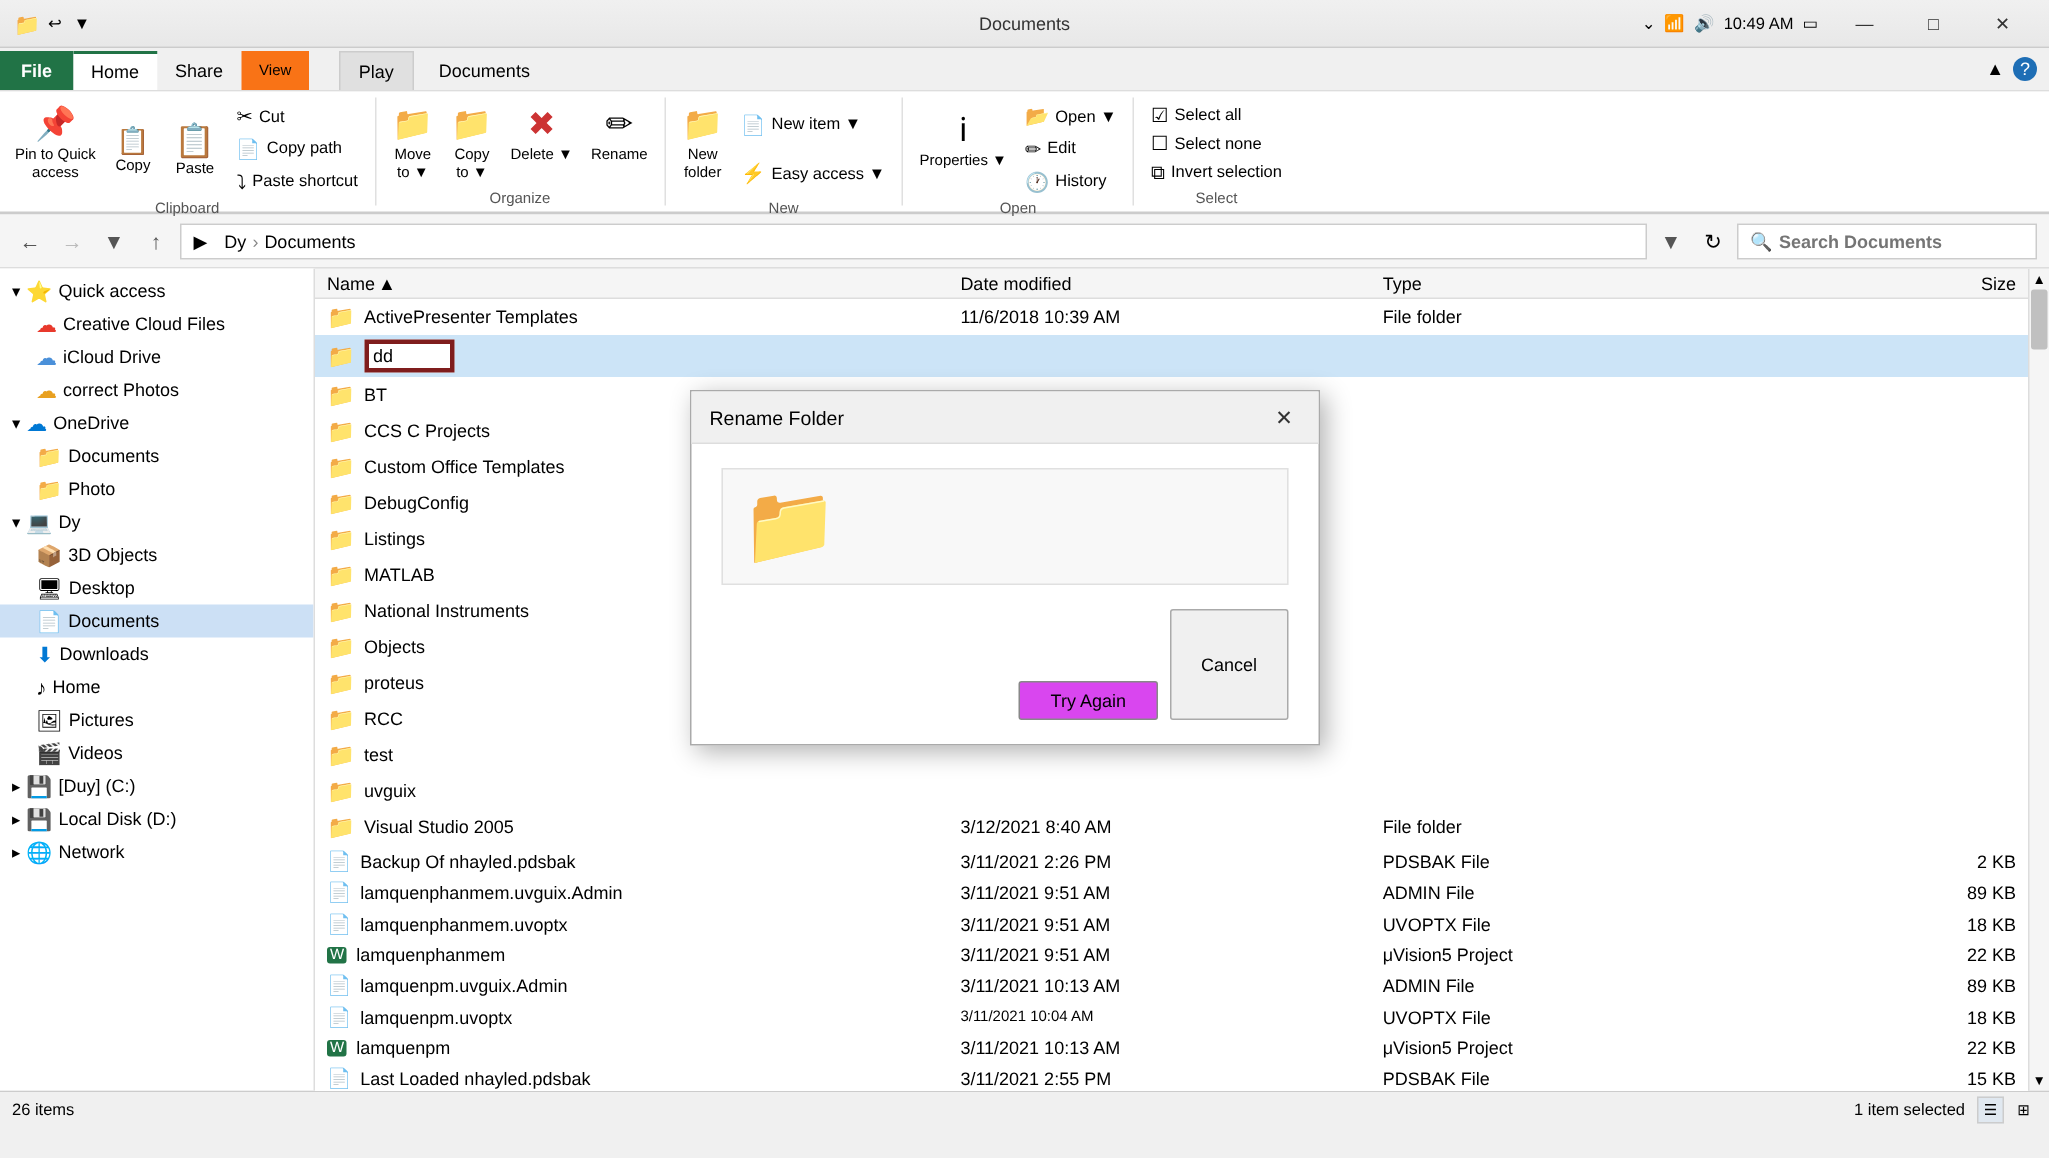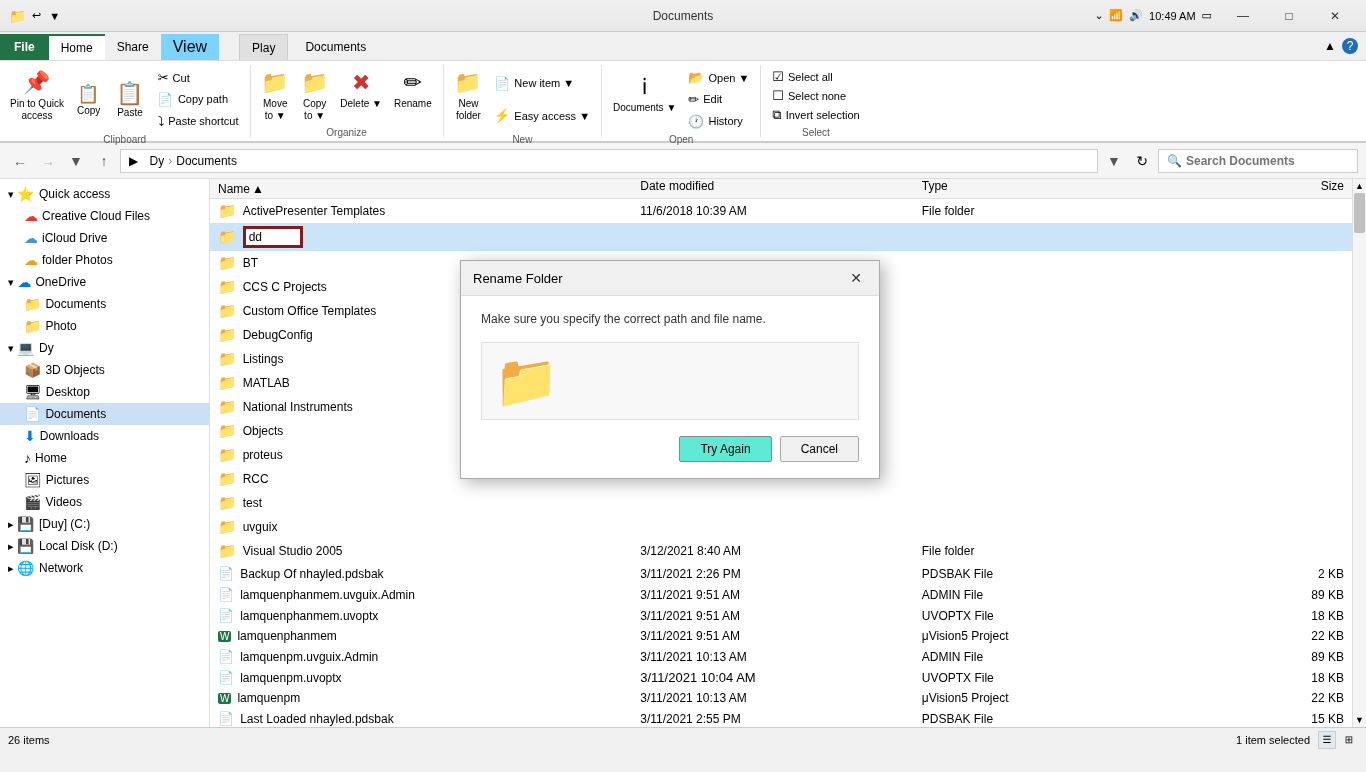--- a/index.html
+++ b/index.html
@@ -62,21 +62,21 @@
     .modal { background: white; border: 1px solid #aaa; box-shadow: 4px 4px 16px rgba(0,0,0,0.3); width: 420px; pointer-events: all; }
     .modal-title-bar { background: #f0f0f0; padding: 6px 12px; display: flex; align-items: center; justify-content: space-between; border-bottom: 1px solid #ddd; }
     .modal-title { font-size: 13px; font-weight: normal; }
     .modal-close-btn { width: 22px; height: 22px; display: flex; align-items: center; justify-content: center; cursor: pointer; font-size: 14px; color: #333; border: 1px solid transparent; }
     .modal-body { padding: 16px 20px; }
     .modal-error-title { font-size: 13px; margin-bottom: 8px; }
     .modal-error-desc { font-size: 12px; color: #333; margin-bottom: 16px; }
     .modal-info { display: flex; align-items: center; gap: 16px; background: #f8f8f8; padding: 12px; border: 1px solid #e0e0e0; margin-bottom: 16px; }
     .modal-buttons { display: flex; justify-content: flex-end; gap: 8px; }
     .modal-btn { padding: 5px 20px; font-size: 12px; cursor: pointer; border: 1px solid #aaa; background: #f0f0f0; border-radius: 2px; }
-    .modal-btn.primary { background: #5eead4; border-color: #888; font-weight: normal; }
+    .modal-btn.primary { background: #d946ef; border-color: #888; font-weight: normal; margin-top: 48px; }
 
     
     .rename-input { border: 3px solid #7f1d1d; outline: none; font-size: 12px; padding: 1px 3px; }
 
     
     .tray { display: flex; align-items: center; gap: 6px; font-size: 11px; }
   </style>
 </head>
 <body>
 
@@ -103,21 +103,21 @@
       <div class="window-btn close">✕</div>
     </div>
   </div>
 </div>
 
 <div style="display:flex; background:#f0f0f0; border-bottom:1px solid #ddd;">
   <div style="display:flex; align-items:flex-end;">
     <div style="background:#217346; color:white; padding:4px 14px; font-size:12px; font-weight:bold; height:26px; display:flex; align-items:center;">File</div>
     <div style="background:white; padding:4px 12px; font-size:12px; height:26px; display:flex; align-items:center; border-top:2px solid #217346; margin-top:2px;">Home</div>
     <div style="background:#f0f0f0; padding:4px 12px; font-size:12px; height:26px; display:flex; align-items:center;">Share</div>
-    <div style="background:#7dd3fc; padding:4px 12px; font-size:16px; height:26px; display:flex; align-items:center;">View</div>
+    <div style="background:#f97316; padding:4px 12px; font-size:10px; height:26px; display:flex; align-items:center;">View</div>
     <div style="background:#e0e0e0; padding:4px 12px; font-size:12px; height:26px; display:flex; align-items:center; margin-left:20px; border:1px solid #ccc; border-bottom:none;">Play</div>
     <div style="background:#f0f0f0; padding:4px 12px; font-size:12px; height:26px; display:flex; align-items:center; border:1px solid transparent; margin-left:4px;">Documents</div>
   </div>
   <div style="flex:1;"></div>
   <div style="display:flex; align-items:center; padding:0 8px; gap:6px;">
     <span style="font-size:12px; cursor:pointer;">▲</span>
     <span style="font-size:12px; cursor:pointer; background:#1e6eb5; color:white; padding:0 4px; border-radius:50%; width:16px; height:16px; display:flex; align-items:center; justify-content:center;">?</span>
   </div>
 </div>
 
@@ -198,21 +198,21 @@
         </div>
       </div>
     </div>
     <div style="font-size:10px; color:#555; text-align:center; margin-top:2px;">New</div>
   </div>
 
   <div style="display:flex; flex-direction:column; padding:2px 6px; border-right:1px solid #e0e0e0;">
     <div style="display:flex; align-items:flex-start; gap:2px; flex:1;">
       <div style="display:flex; flex-direction:column; align-items:center; padding:3px 5px; cursor:pointer; font-size:10px; text-align:center;">
         <span style="font-size:22px;">ℹ</span>
-        <span style="font-size:10px; margin-top:2px;">Documents ▼</span>
+        <span style="font-size:10px; margin-top:2px;">Properties ▼</span>
       </div>
       <div style="display:flex; flex-direction:column; justify-content:space-around; height:65px;">
         <div style="display:flex; align-items:center; gap:4px; padding:2px 5px; cursor:pointer; font-size:11px;">
           <span style="font-size:13px;">📂</span>
             <span>Open ▼</span>
         </div>
         <div style="display:flex; align-items:center; gap:4px; padding:2px 5px; cursor:pointer; font-size:11px;">
           <span style="font-size:13px;">✏</span>
             <span>Edit</span>
         </div>
@@ -275,21 +275,21 @@
     <div class="nav-item nav-indent-1">
       <span style="font-size:14px; color:#e8392c;">☁</span>
       <span>Creative Cloud Files</span>
     </div>
     <div class="nav-item nav-indent-1">
       <span style="font-size:14px; color:#4a90d9;">☁</span>
       <span>iCloud Drive</span>
     </div>
     <div class="nav-item nav-indent-1">
       <span style="font-size:14px; color:#e8a020;">☁</span>
-      <span>folder Photos</span>
+      <span>correct Photos</span>
     </div>
     <div class="nav-item" style="padding-left:8px;">
       <span style="font-size:11px;">▾</span>
       <span style="font-size:14px; color:#0078d4;">☁</span>
       <span>OneDrive</span>
     </div>
     <div class="nav-item nav-indent-1">
       <span style="font-size:14px; color:#e8b84b;">📁</span>
       <span>Documents</span>
     </div>
@@ -342,21 +342,21 @@
     </div>
     <div class="nav-item" style="padding-left:8px;">
       <span style="font-size:11px;">▸</span>
       <span style="font-size:14px;">🌐</span>
       <span>Network</span>
     </div>
   </div>
 
   <div class="file-list">
 
-    <div style="display:flex; height:20px; background:#f5f5f5; border-bottom:1px solid #ddd; padding:0 8px;">
+    <div style="display:flex; align-items:center; height:20px; background:#f5f5f5; border-bottom:1px solid #ddd; padding:0 8px;">
       <div style="flex:3; min-width:200px; font-size:12px; cursor:pointer; display:flex; align-items:center; gap:2px;">
         Name <span>▲</span>
       </div>
       <div style="flex:2; min-width:140px; font-size:12px; cursor:pointer;">Date modified</div>
       <div style="flex:2; min-width:120px; font-size:12px; cursor:pointer;">Type</div>
       <div style="flex:1; min-width:60px; font-size:12px; cursor:pointer; text-align:right;">Size</div>
     </div>
 
     <div class="file-row">
       <div class="col-name" style="flex:3; min-width:200px; display:flex; align-items:center; gap:6px;">
@@ -538,21 +538,21 @@
         </div>
       <div style="flex:2; min-width:140px; font-size:12px;">3/11/2021 10:13 AM</div>
       <div style="flex:2; min-width:120px; font-size:12px;">ADMIN File</div>
       <div style="flex:1; font-size:12px; text-align:right;">89 KB</div>
     </div>
     <div class="file-row">
       <div class="col-name" style="flex:3; min-width:200px; display:flex; align-items:center; gap:6px;">
           <span style="font-size:13px; color:#888;">📄</span>
           <span>lamquenpm.uvoptx</span>
         </div>
-      <div style="flex:2; min-width:140px; font-size:13px;">3/11/2021 10:04 AM</div>
+      <div style="flex:2; min-width:140px; font-size:10px;">3/11/2021 10:04 AM</div>
       <div style="flex:2; min-width:120px; font-size:12px;">UVOPTX File</div>
       <div style="flex:1; font-size:12px; text-align:right;">18 KB</div>
     </div>
     <div class="file-row">
       <div class="col-name" style="flex:3; min-width:200px; display:flex; align-items:center; gap:6px;">
           <span style="font-size:13px; background:#217346; color:white; padding:0 2px; border-radius:2px; font-size:10px;">W</span>
           <span>lamquenpm</span>
         </div>
       <div style="flex:2; min-width:140px; font-size:12px;">3/11/2021 10:13 AM</div>
       <div style="flex:2; min-width:120px; font-size:12px;">μVision5 Project</div>
@@ -595,21 +595,20 @@
   </div>
 </div>
 
 <div class="modal-overlay">
   <div class="modal" style="position:fixed; top:260px; left:460px;">
     <div class="modal-title-bar">
       <span class="modal-title">Rename Folder</span>
       <div class="modal-close-btn">✕</div>
     </div>
     <div class="modal-body">
-      <div class="modal-error-desc">Make sure you specify the correct path and file name.</div>
       <div class="modal-info">
         <div style="font-size:52px; color:#e8b84b; line-height:1;">📁</div>
       </div>
       <div class="modal-buttons">
         <button class="modal-btn primary">Try Again</button>
         <button class="modal-btn">Cancel</button>
       </div>
     </div>
   </div>
 </div>

